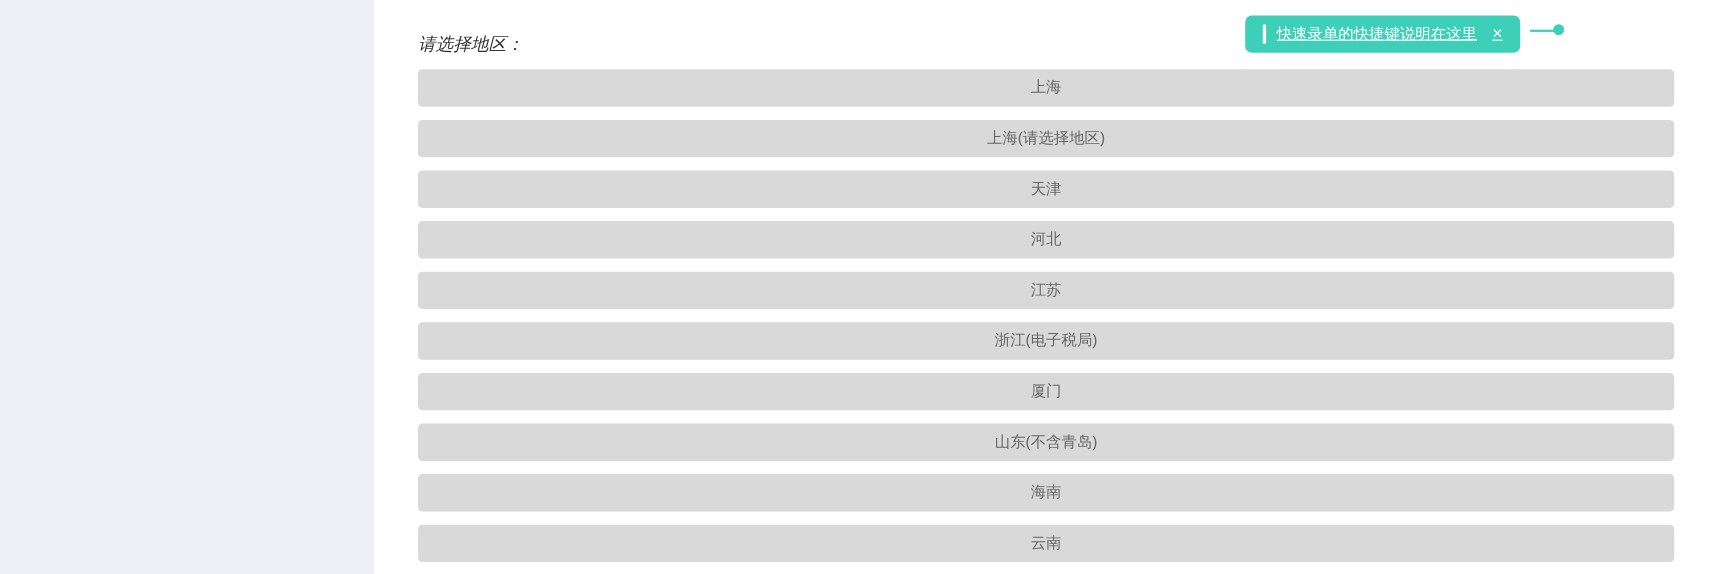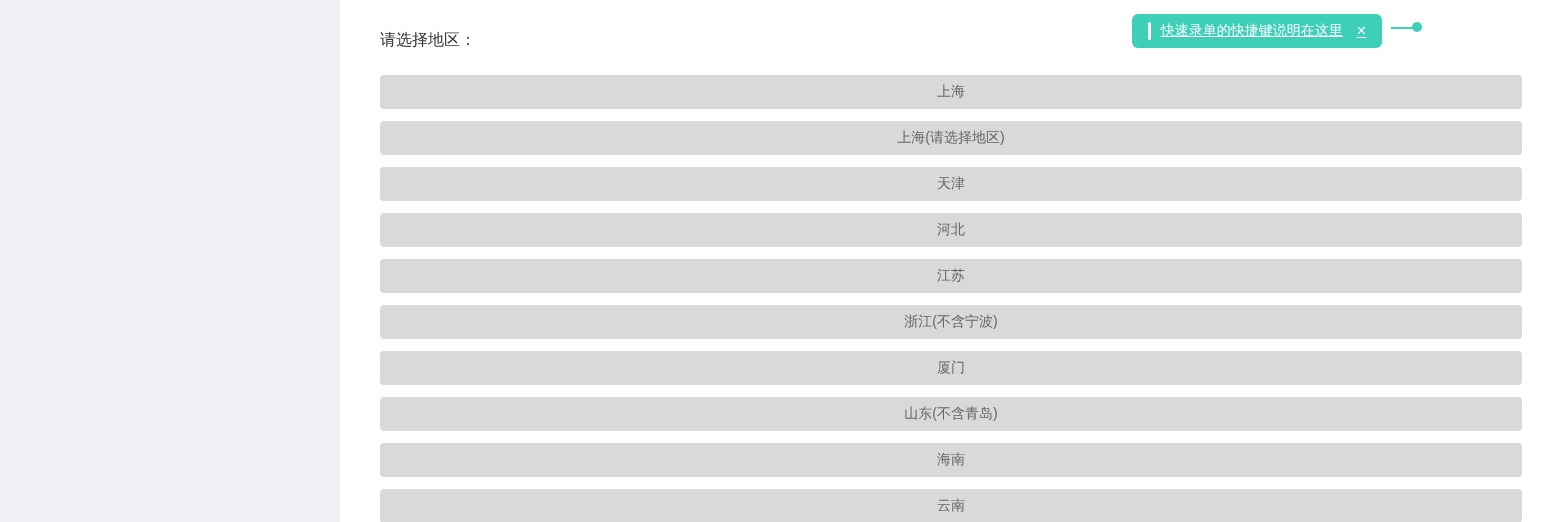--- a/index.html
+++ b/index.html
@@ -32,22 +32,23 @@
       top: 0;
       right: 0;
       height: 522px;
       background: #ffffff;
       padding: 30px 40px;
     }
 
     .page-title {
       font-size: 16px;
       color: #333;
-      margin-bottom: 24px;
+      margin-bottom: 12px;
       font-weight: normal;
+      font-style: italic;
     }
 
     .region-buttons {
       display: flex;
       flex-wrap: wrap;
       gap: 12px;
       flex-direction: column;
     }
 
     .region-btn {
@@ -126,21 +127,21 @@
 
 <div class="main-content">
   <div class="page-title">请选择地区：</div>
 
   <div class="region-buttons">
   <button class="region-btn">上海</button>
       <button class="region-btn">上海(请选择地区)</button>
       <button class="region-btn">天津</button>
       <button class="region-btn">河北</button>
       <button class="region-btn">江苏</button>
-      <button class="region-btn">浙江(不含宁波)</button>
+      <button class="region-btn">浙江(电子税局)</button>
       <button class="region-btn">厦门</button>
       <button class="region-btn">山东(不含青岛)</button>
       <button class="region-btn">海南</button>
       <button class="region-btn">云南</button>
     </div>
 </div>
 
 <div class="tooltip-banner">
   <div class="bar"></div>
   <span>快速录单的快捷键说明在这里</span>

